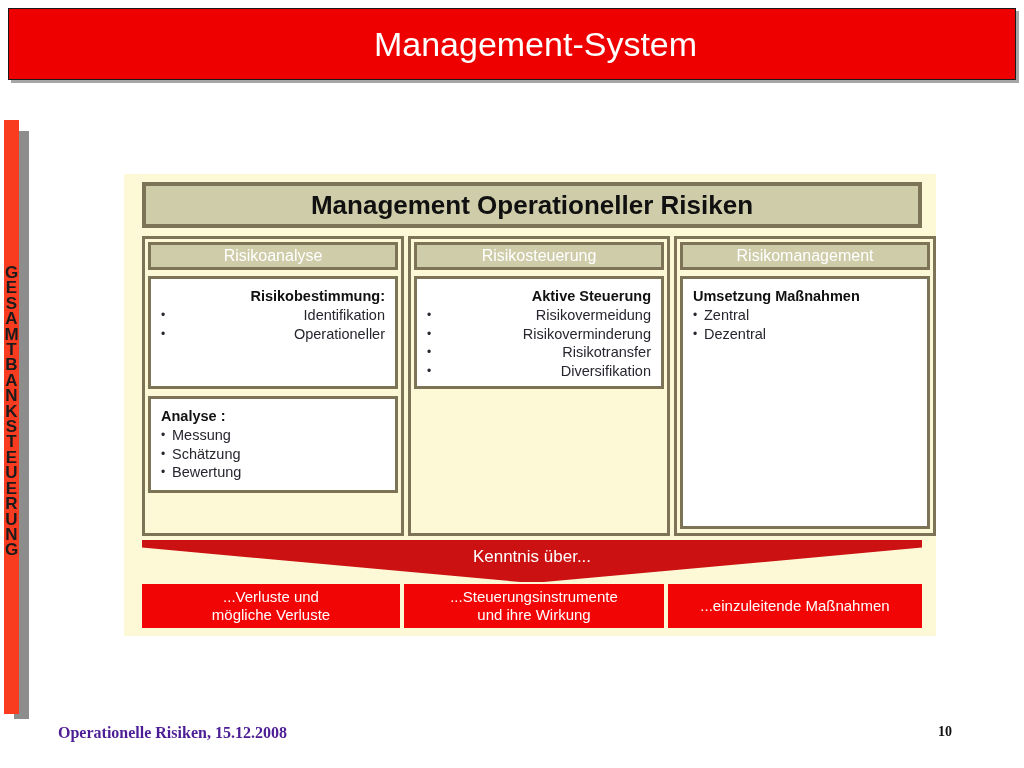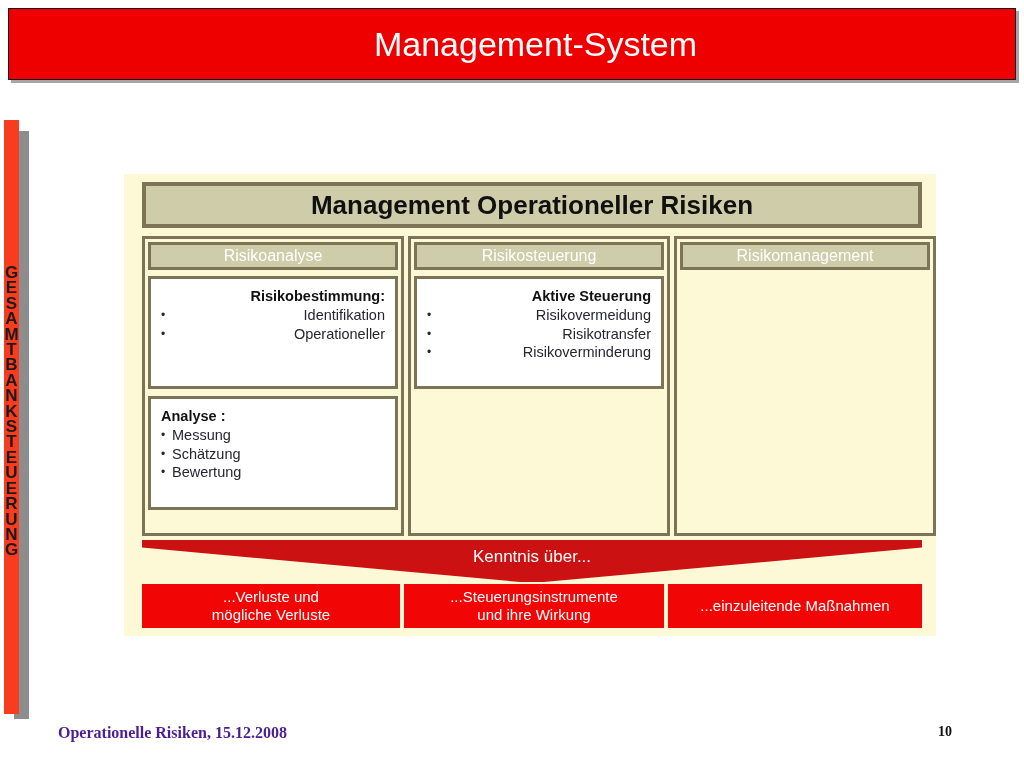--- a/index.html
+++ b/index.html
@@ -178,21 +178,21 @@
     left: 6px;
     right: 6px;
     top: 40px;
     height: 113px;
     text-align: right;
   }
   .box-bottom {
     left: 6px;
     right: 6px;
     top: 160px;
-    height: 114px;
+    height: 97px;
   }
   .box-full {
     left: 6px;
     right: 6px;
     top: 40px;
     height: 253px;
   }
 
   .box-title {
     color: #111111;
@@ -373,31 +373,39 @@
 
     <div class="column" id="col-1">
       <div class="col-frame"></div>
       <div class="col-header">
         <span class="col-header-label">Risikosteuerung</span>
       </div>
       <div class="content-box box-top">
         <div class="box-title">Aktive Steuerung</div>
         <ul class="bullet-list">
           <li class="bullet-item">Risikovermeidung</li>
+          <li class="bullet-item">Risikoverminderung</li>
           <li class="bullet-item">Risikotransfer</li>
-          <li class="bullet-item">Risikoverminderung</li>
+          <li class="bullet-item">Diversifikation</li>
         </ul>
       </div>
     </div>
 
     <div class="column" id="col-2">
       <div class="col-frame"></div>
       <div class="col-header">
         <span class="col-header-label">Risikomanagement</span>
       </div>
+      <div class="content-box box-full">
+        <div class="box-title">Umsetzung Maßnahmen</div>
+        <ul class="bullet-list">
+          <li class="bullet-item">Zentral</li>
+          <li class="bullet-item">Dezentral</li>
+        </ul>
+      </div>
     </div>
 
     <div id="arrow-band">
       <div id="arrow-shape"></div>
       <div id="arrow-label">Kenntnis über...</div>
     </div>
 
     <div class="red-box" id="red-0">
       <span class="red-label">...Verluste und
 mögliche Verluste</span>

